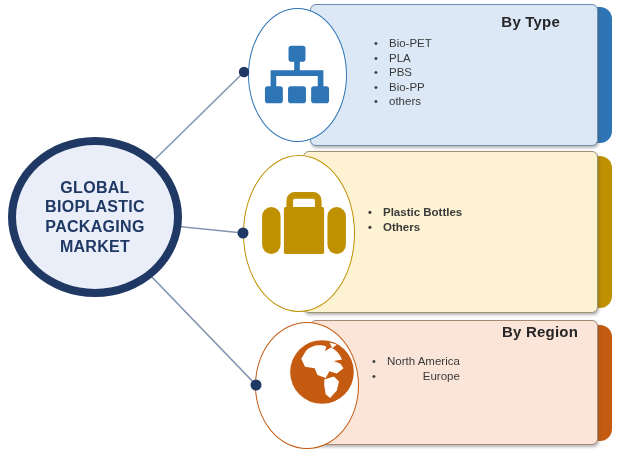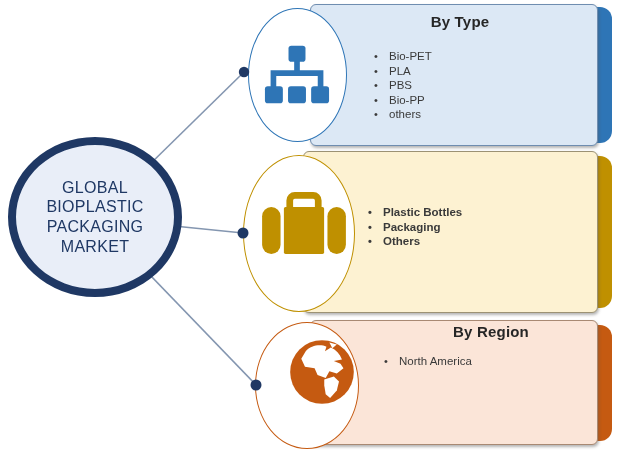--- a/index.html
+++ b/index.html
@@ -17,39 +17,39 @@
   .bar-application{left:560px;top:156px;height:152px;background:#bf9000;}
   .bar-region{left:560px;top:325px;height:116px;background:#c55a11;}
 
   
   .card{position:absolute;z-index:3;border-radius:6px;border:1px solid #8c8c8c;
         box-shadow:1px 2px 3px rgba(90,90,90,.45);}
   .card-type{left:310px;top:4px;width:286px;height:140px;background:#dce8f5;border-color:#6f8db0;}
   .card-application{left:303px;top:151px;width:293px;height:160px;background:#fdf2d2;border-color:#9c9274;}
   .card-region{left:310px;top:320px;width:286px;height:123px;background:#fbe5d8;border-color:#a88973;}
 
-  .card-title{position:absolute;z-index:4;width:200px;text-align:center;
+  .card-title{position:absolute;z-index:4;width:200px;text-align:right;
               font-size:15px;font-weight:bold;color:#262626;letter-spacing:.2px;}
   .title-type{left:360px;top:13px;}
   .title-application{left:352px;top:172px;}
-  .title-region{left:391px;top:323px;}
+  .title-region{left:378px;top:323px;}
 
   ul.card-list{position:absolute;z-index:4;margin:0;padding:0;list-style:none;
                font-size:11.5px;color:#3a3a3a;line-height:14.6px;}
   ul.card-list li{position:relative;padding-left:17px;}
   ul.card-list li::before{content:"\2022";position:absolute;left:2px;top:0;color:#3a3a3a;font-size:11px;}
-  .list-type{left:372px;top:49px;}
+  .list-type{left:372px;top:36px;}
   .list-application{left:366px;top:205px;font-weight:bold;}
-  .list-region{left:382px;top:354px;line-height:16.4px;text-align:right;}
+  .list-region{left:370px;top:354px;line-height:16.4px;text-align:right;}
 
   
   .hub{position:absolute;left:8px;top:137px;width:174px;height:160px;z-index:4;
        background:#e9eef8;border:8px solid #1f3864;border-radius:50%;
        display:flex;align-items:center;justify-content:center;box-sizing:border-box;}
-  .hub-text{width:142px;text-align:center;font-weight:normal;font-size:16px;
+  .hub-text{width:142px;text-align:center;font-weight:bold;font-size:16px;
             line-height:1.22;color:#1f3864;letter-spacing:.3px;}
 
   
   .badge{position:absolute;z-index:5;background:#fff;border-radius:50%;}
   .badge-type{left:248px;top:8px;width:97px;height:132px;border:1.5px solid #2e75b6;}
   .badge-application{left:243px;top:155px;width:110px;height:155px;border:1.5px solid #bf9000;}
   .badge-region{left:255px;top:322px;width:102px;height:125px;border:1.5px solid #c55a11;}
   .badge svg{position:absolute;}
   .icon-sitemap{left:15px;top:36px;}
   .icon-briefcase{left:18px;top:36px;}
@@ -79,25 +79,25 @@
 
   <ul class="card-list list-type">
     <li>Bio-PET</li>
     <li>PLA</li>
     <li>PBS</li>
     <li>Bio-PP</li>
     <li>others</li>
   </ul>
   <ul class="card-list list-application">
     <li>Plastic Bottles</li>
-    <li>Packaging</li>
     <li>Others</li>
   </ul>
   <ul class="card-list list-region">
     <li>North America</li>
+    <li>Europe</li>
   </ul>
 
   <div class="hub">
     <div class="hub-text">GLOBAL BIOPLASTIC PACKAGING MARKET</div>
   </div>
 
   <div class="badge badge-type">
     <svg class="icon-sitemap" width="66" height="60" viewBox="0 0 70 62">
       <path d="M35 14 V29 M10 44 V29 H60 V44" stroke="#2e75b6" stroke-width="6" fill="none"></path>
       <rect x="26" y="0" width="18" height="17" rx="3" fill="#2e75b6"></rect>

